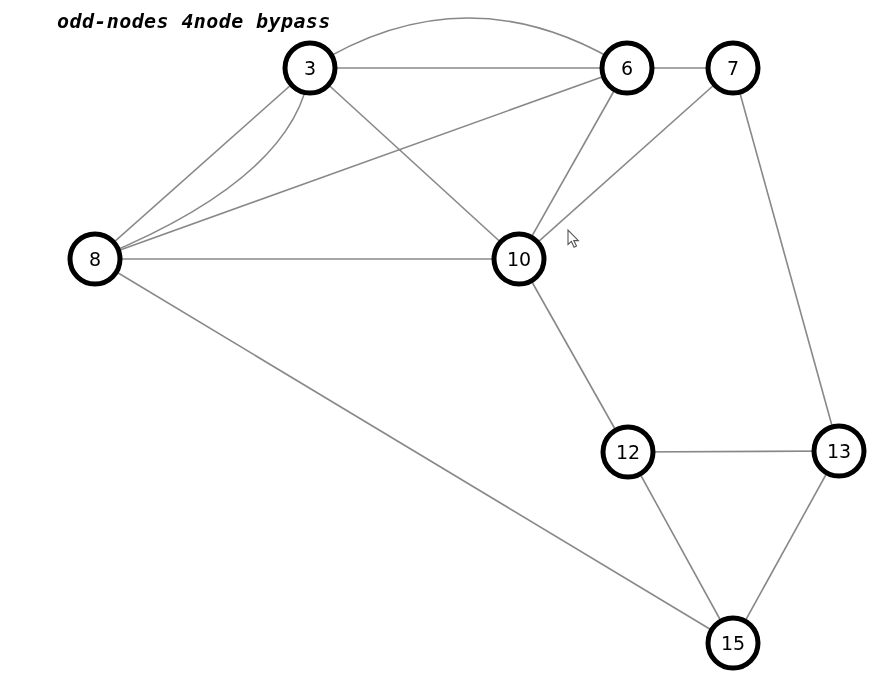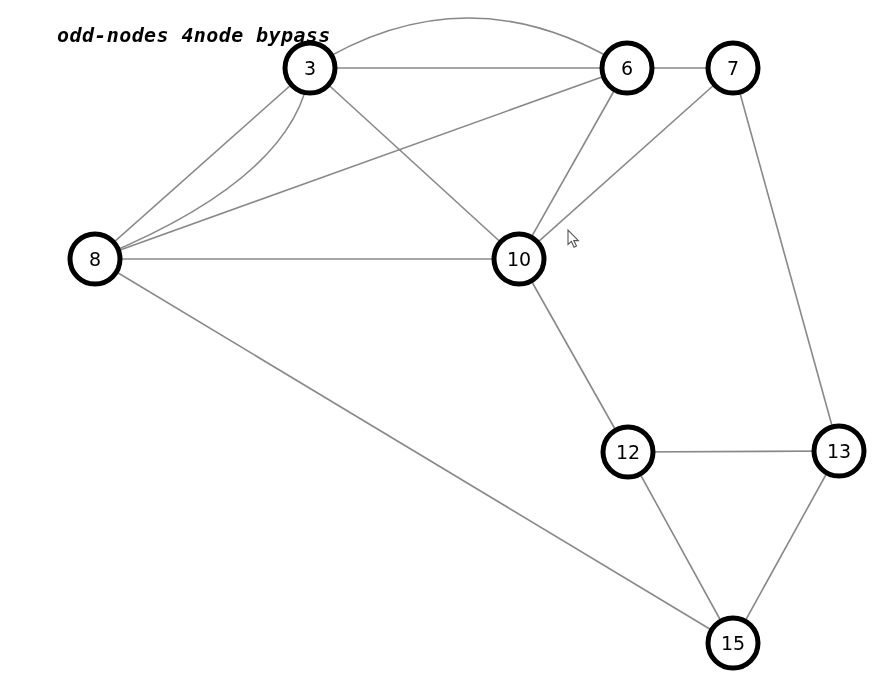--- a/index.html
+++ b/index.html
@@ -13,21 +13,21 @@
   }
   .canvas-wrap {
     position: relative;
     width: 893px;
     height: 697px;
     background: #ffffff;
   }
   .graph-title {
     position: absolute;
     left: 57px;
-    top: 23px;
+    top: 9px;
     font-family: "DejaVu Sans Mono", monospace;
     font-style: italic;
     font-weight: bold;
     font-size: 20px;
     letter-spacing: 0.4px;
     color: #000000;
     white-space: pre;
     user-select: none;
   }
   svg.graph-svg {

